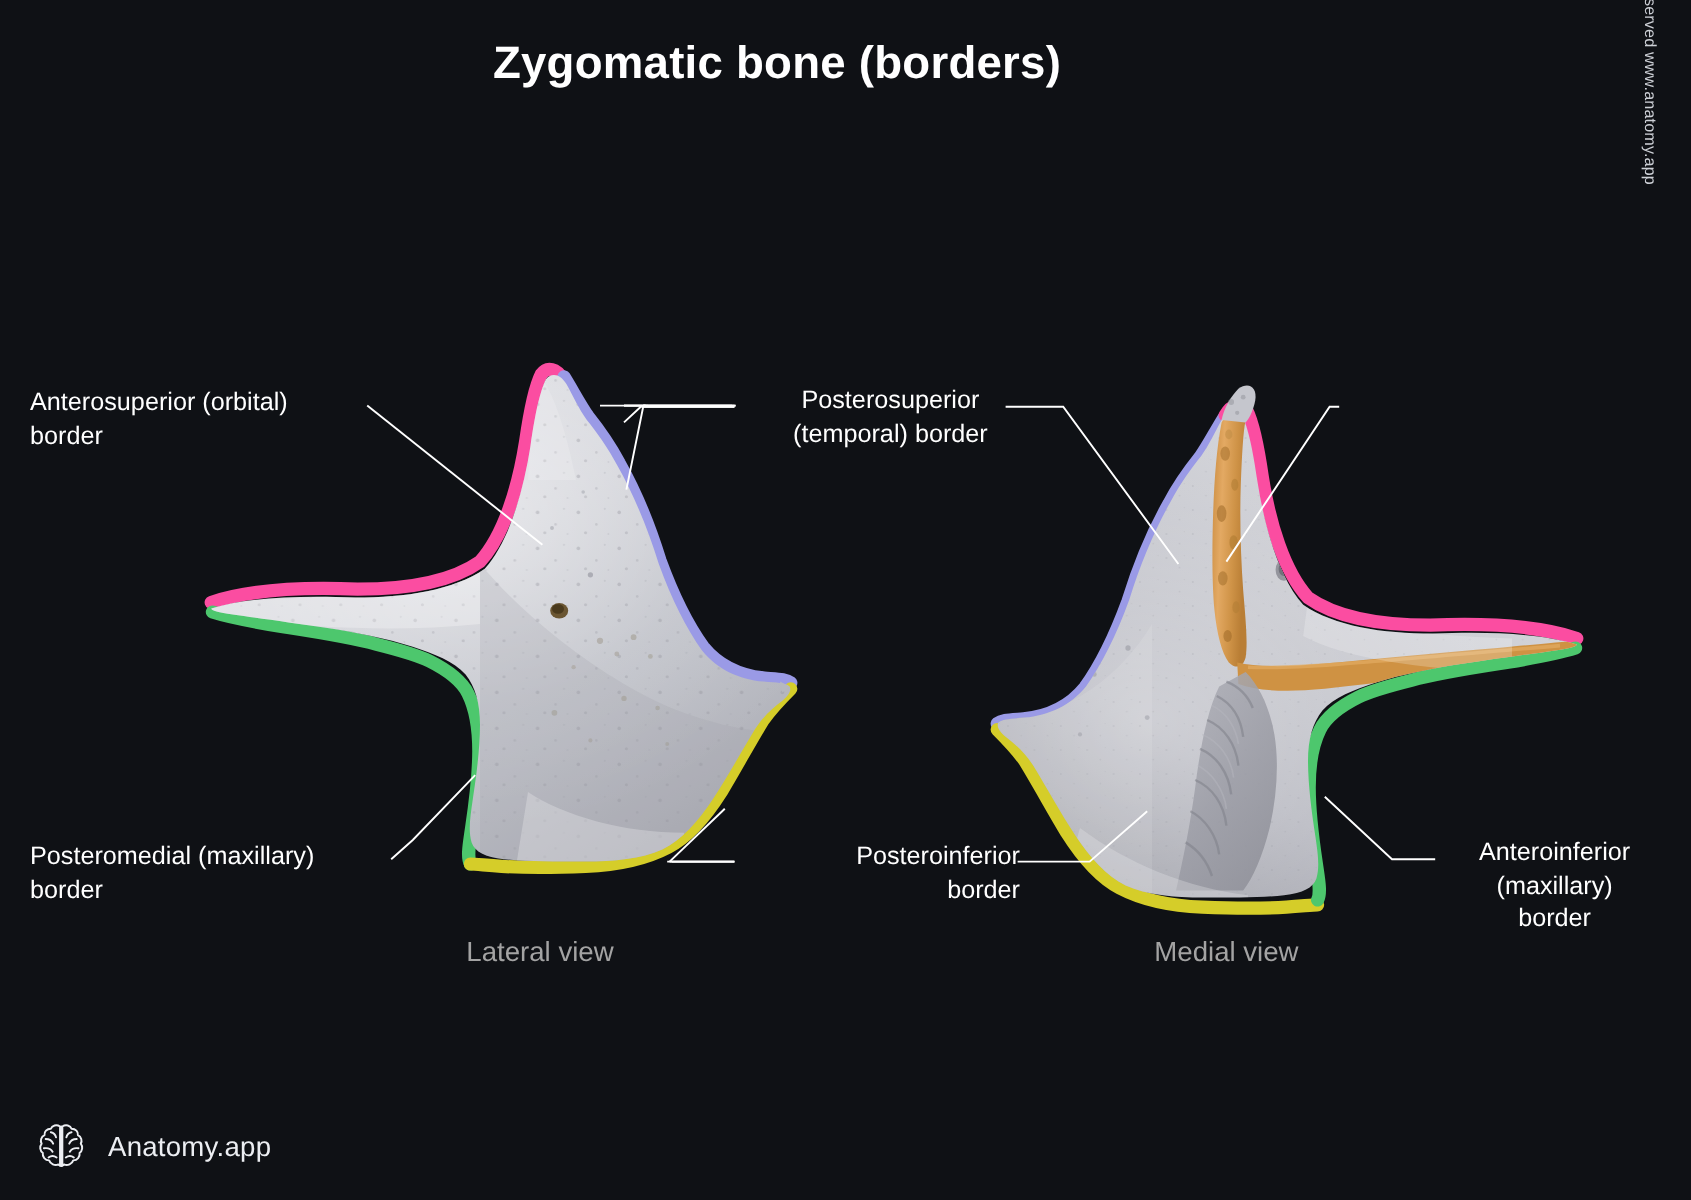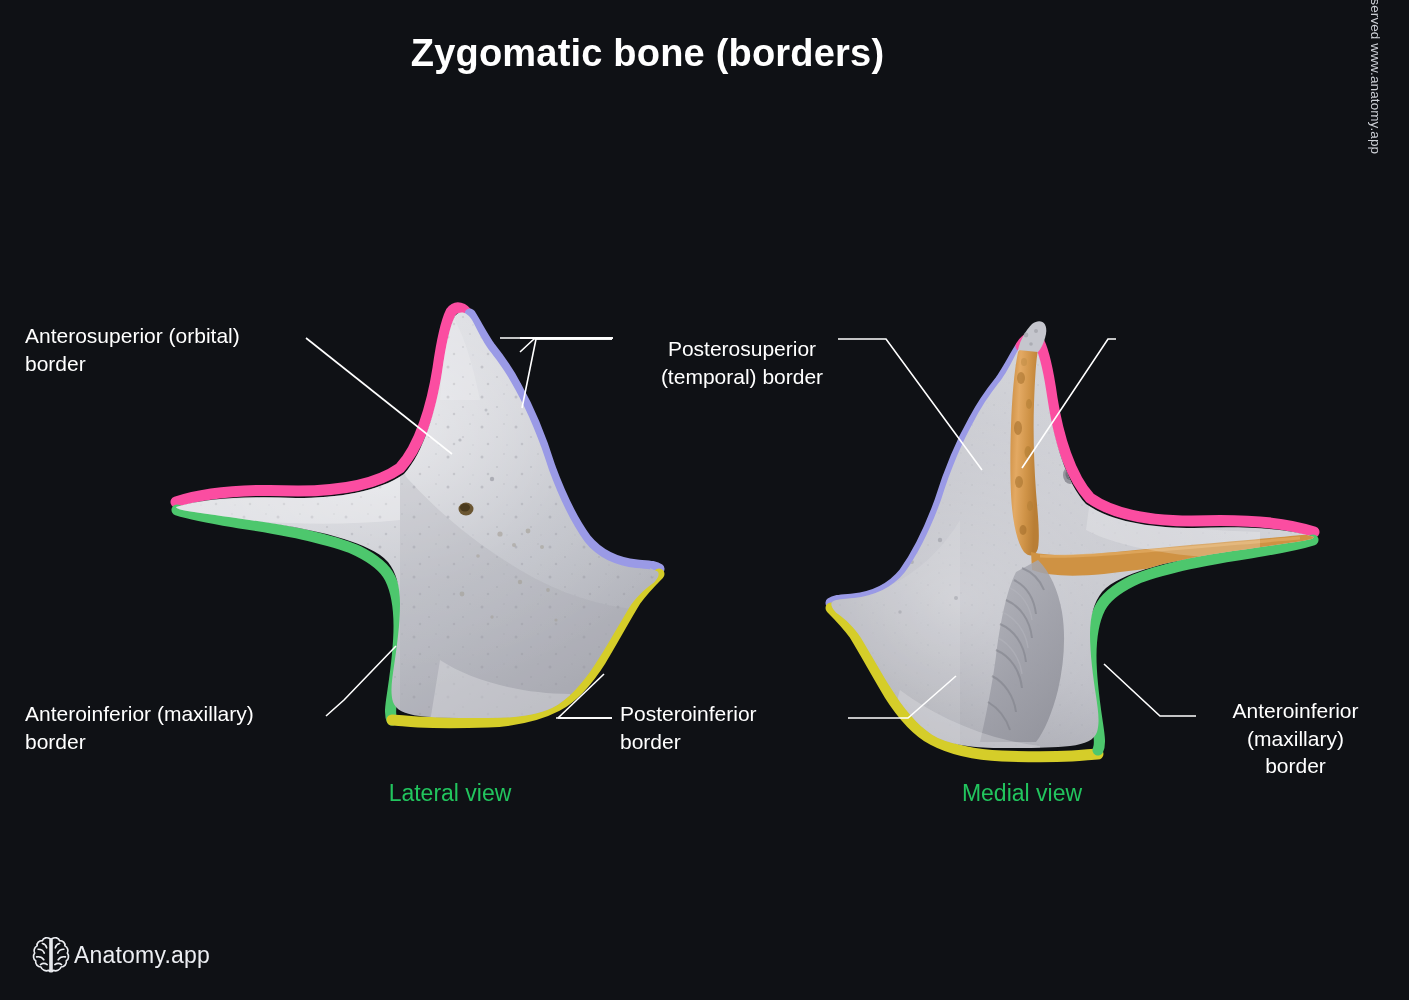--- a/index.html
+++ b/index.html
@@ -45,31 +45,31 @@
     font-weight: 400;
     line-height: 1.32;
     color: #ffffff;
     white-space: pre-line;
   }
   .label.center-align { text-align: center; }
   .label.left-align { text-align: left; }
 
   #label-anterosuperior { left: 25px;  top: 322px; width: 300px; text-align: left; }
   #label-anteroinferior-lat { left: 25px; top: 700px; width: 305px; text-align: left; }
-  #label-posterosuperior { left: 612px; top: 320px; width: 260px; text-align: center; margin-top: 15px; }
-  #label-posteroinferior { left: 620px; top: 700px; width: 230px; text-align: left; }
+  #label-posterosuperior { left: 612px; top: 320px; width: 260px; text-align: center; }
+  #label-posteroinferior { left: 620px; top: 700px; width: 230px; text-align: right; }
   #label-posteromedial { left: 1122px; top: 325px; width: 265px; text-align: left; }
   #label-anteroinferior-med { left: 1203px; top: 697px; width: 185px; text-align: center; }
 
   
   .view-caption {
     position: absolute;
     font-size: 23px;
     font-weight: 400;
-    color: #22c55e;
+    color: #a3a3a3;
     text-align: center;
   }
   #caption-lateral { left: 330px; top: 780px; width: 240px; }
   #caption-medial  { left: 902px; top: 780px; width: 240px; }
 
   
   #copyright {
     position: absolute;
     right: 4px;
     top: 250px;
@@ -85,20 +85,21 @@
     right: 26px;
   }
 
   
   #brand {
     position: absolute;
     left: 28px;
     bottom: 22px;
     display: flex;
     align-items: center;
+    gap: 16px;
   }
   #brand-name {
     font-size: 23px;
     font-weight: 400;
     color: #eceef2;
     letter-spacing: 0.2px;
   }
 </style>
 </head>
 <body>
@@ -484,21 +485,21 @@
       <path d="M612,339 L 534,339 L 520,352"></path>
       <path d="M520,352 L 520,352"></path>
       <path d="M612,718 L 558,718 L 558,718"></path>
       <path d="M558,718 L 604,674"></path>
     </g>
   </svg>
 
   <div class="label left-align" id="label-anterosuperior">Anterosuperior (orbital)
 border</div>
 
-  <div class="label left-align" id="label-anteroinferior-lat">Anteroinferior (maxillary)
+  <div class="label left-align" id="label-anteroinferior-lat">Posteromedial (maxillary)
 border</div>
 
   <div class="label center-align" id="label-posterosuperior">Posterosuperior
 (temporal) border</div>
 
   <div class="label center-align" id="label-posteroinferior">Posteroinferior
 border</div>
 
 
   <div class="label left-align" id="label-anteroinferior-med">Anteroinferior

